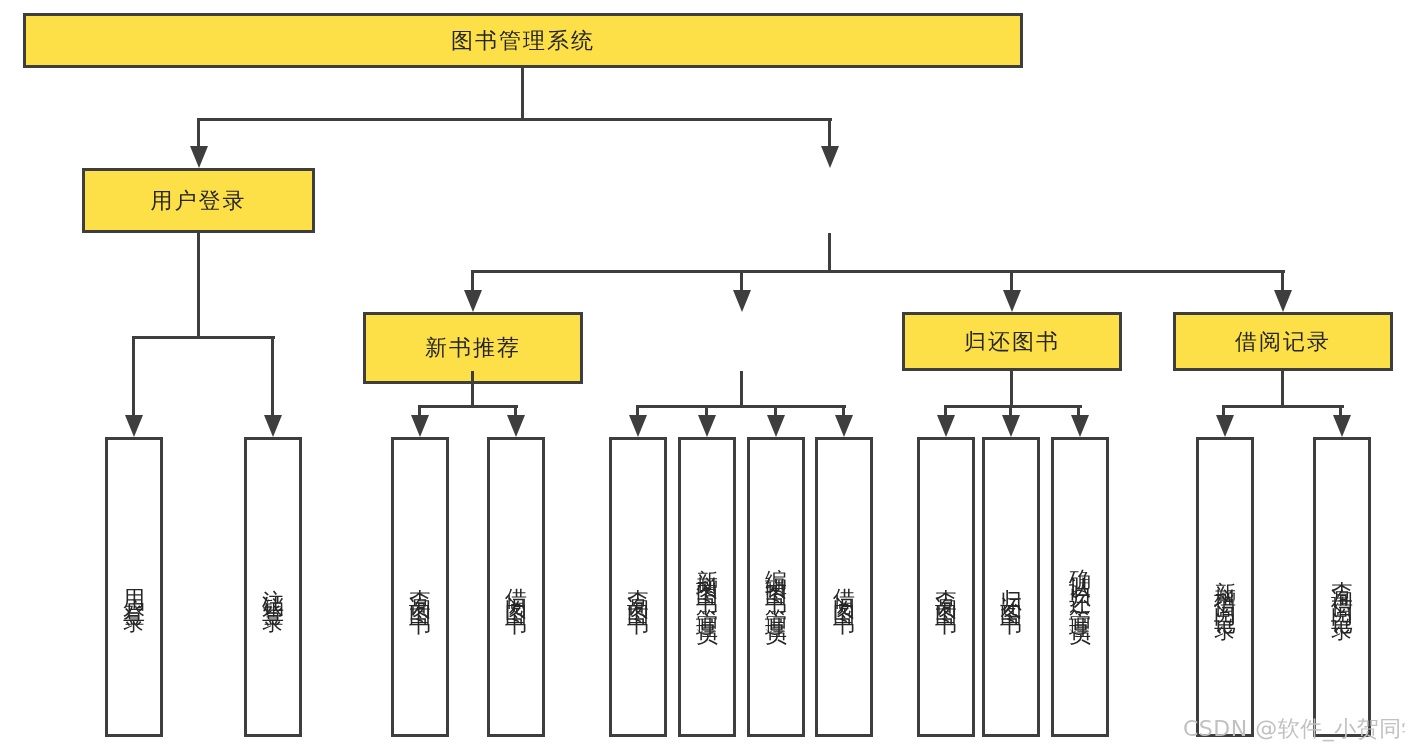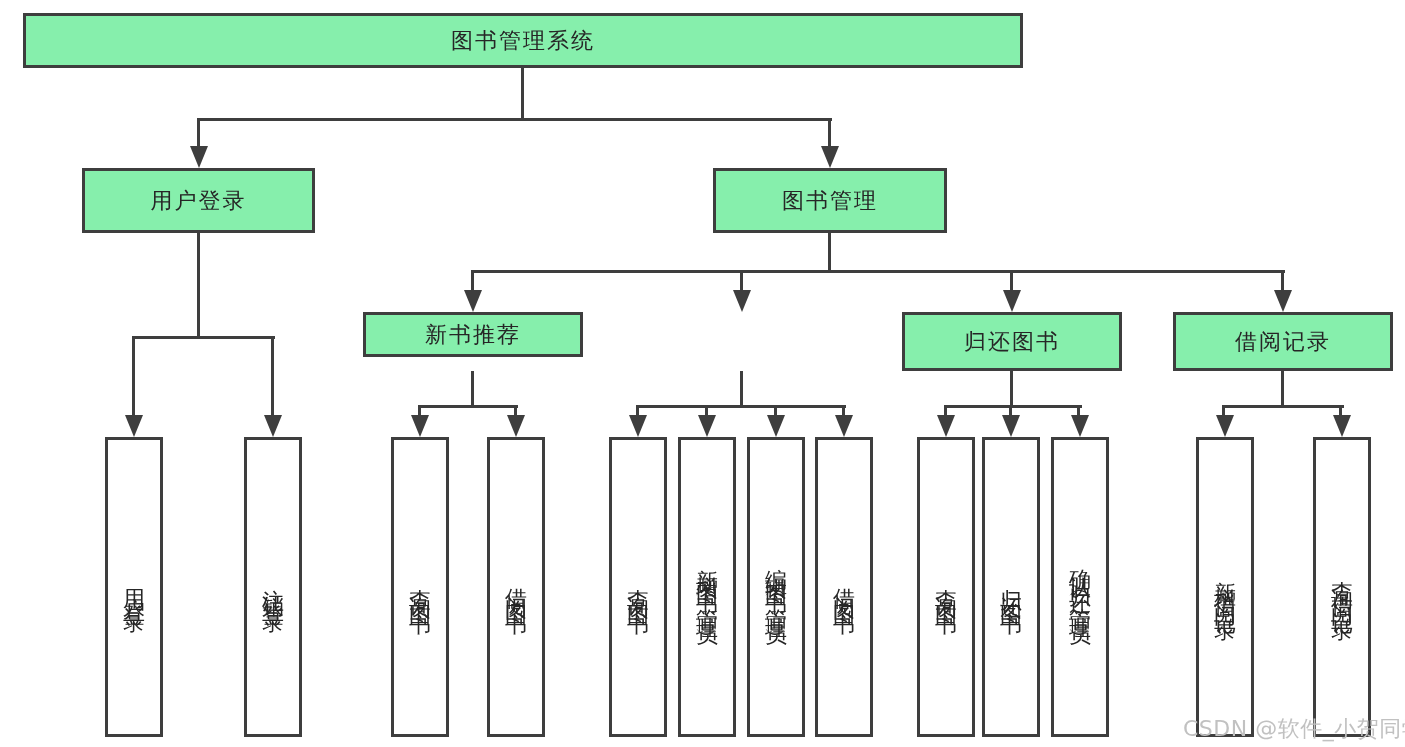--- a/index.html
+++ b/index.html
@@ -8,21 +8,21 @@
   .canvas {
     position: relative;
     width: 1405px;
     height: 747px;
     background: var(--background, #ffffff);
     overflow: hidden;
   }
   
   .box {
     position: absolute;
-    background: #86efac;
+    background: #fde047;
     border: 3px solid var(--line, #3e3e3e);
     display: flex;
     align-items: center;
     justify-content: center;
     font-size: 22px;
     letter-spacing: 2px;
     font-weight: 500;
     color: var(--text, #262626);
     white-space: nowrap;
   }
@@ -80,44 +80,41 @@
 
   <div class="vl" style="left:521px; top:67px;  height:51px;"></div>
   <div class="hl" style="left:197px; top:118px; width:635px;"></div>
   <div class="vl" style="left:197px; top:118px; height:28px;"></div>
   <div class="ar" style="left:190px; top:146px;"></div>
   <div class="vl" style="left:828px; top:118px; height:28px;"></div>
   <div class="ar" style="left:821px; top:146px;"></div>
 
   <div class="box" style="left:82px; top:168px; width:233px; height:65px;">
     <span>用户登录</span>
-  </div>
-  <div class="box" style="left:713px; top:168px; width:234px; height:65px;">
-    <span>图书管理</span>
   </div>
 
   <div class="vl" style="left:197px; top:233px; height:103px;"></div>
   <div class="hl" style="left:132px; top:336px; width:143px;"></div>
   <div class="vl" style="left:132px; top:336px; height:79px;"></div>
   <div class="ar" style="left:125px; top:415px;"></div>
   <div class="vl" style="left:271px; top:336px; height:79px;"></div>
   <div class="ar" style="left:264px; top:415px;"></div>
 
   <div class="vl" style="left:828px;  top:233px; height:37px;"></div>
   <div class="hl" style="left:471px;  top:270px; width:814px;"></div>
   <div class="vl" style="left:471px;  top:270px; height:20px;"></div>
   <div class="ar" style="left:464px;  top:290px;"></div>
   <div class="vl" style="left:740px;  top:270px; height:20px;"></div>
   <div class="ar" style="left:733px;  top:290px;"></div>
   <div class="vl" style="left:1010px; top:270px; height:20px;"></div>
   <div class="ar" style="left:1003px; top:290px;"></div>
   <div class="vl" style="left:1281px; top:270px; height:20px;"></div>
   <div class="ar" style="left:1274px; top:290px;"></div>
 
-  <div class="box" style="left:363px; top:312px; width:220px; height:45px;">
+  <div class="box" style="left:363px; top:312px; width:220px; height:72px;">
     <span>新书推荐</span>
   </div>
   <div class="box" style="left:902px; top:312px; width:220px; height:59px;">
     <span>归还图书</span>
   </div>
   <div class="box" style="left:1173px; top:312px; width:220px; height:59px;">
     <span>借阅记录</span>
   </div>
 
   <div class="vl" style="left:471px; top:371px; height:34px;"></div>

